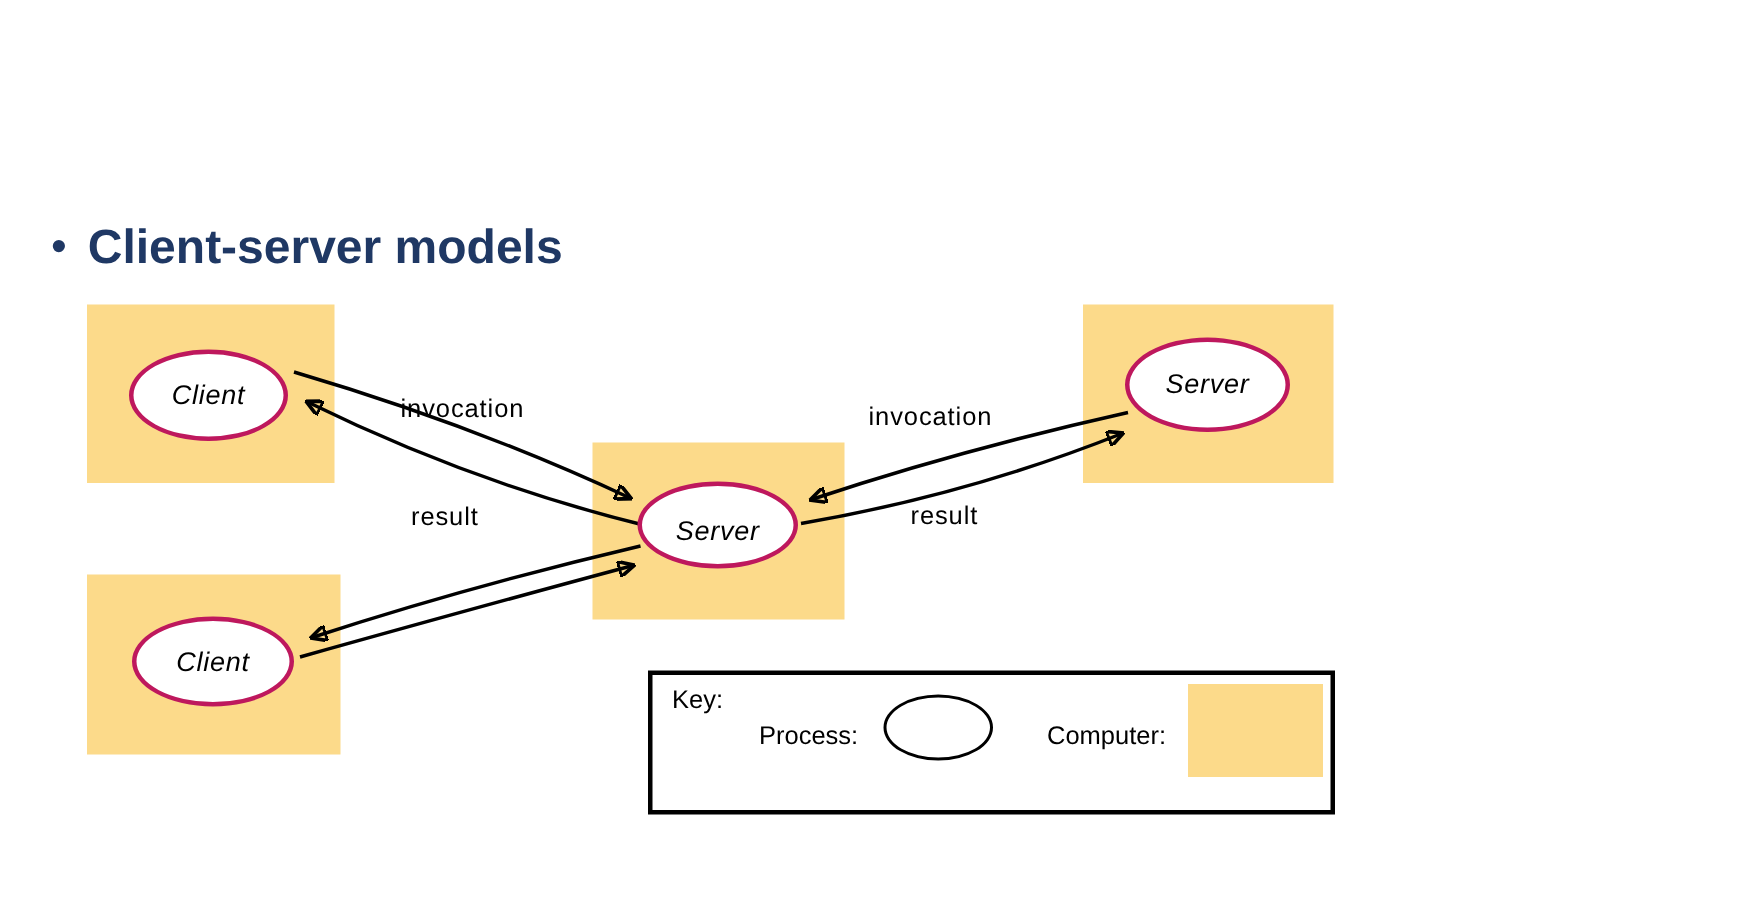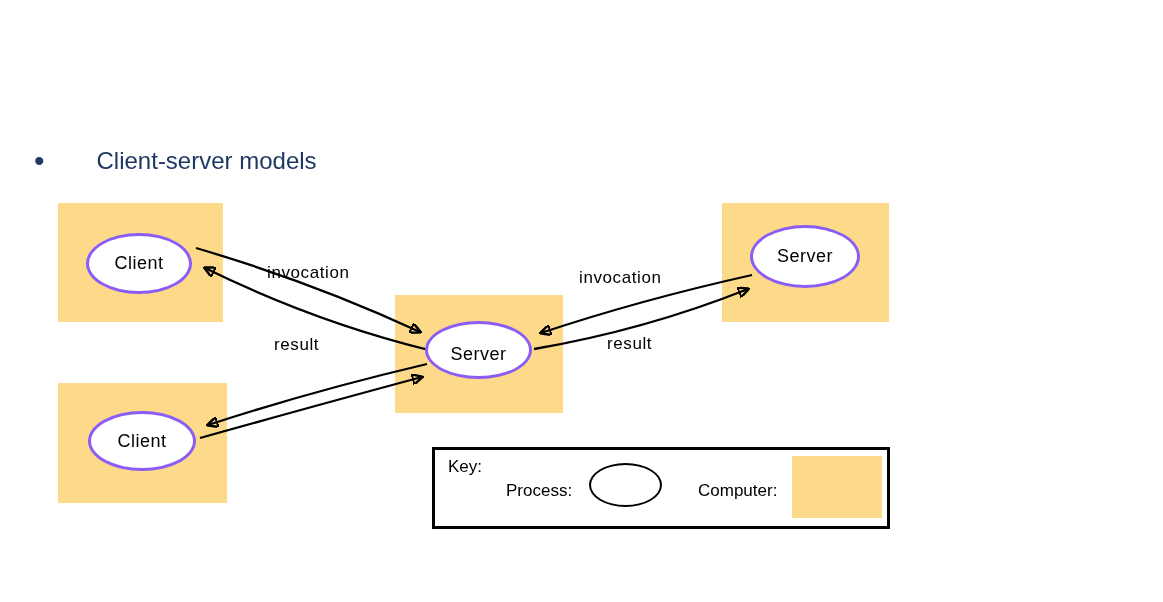--- a/index.html
+++ b/index.html
@@ -24,49 +24,50 @@
   .bullet-row {
     position: absolute;
     left: 34px;
     top: 146px;
     display: flex;
     align-items: center;
     color: #1F3864;
     white-space: nowrap;
   }
   .bullet-marker { font-size: 30px; line-height: 1; margin-right: 14px; }
-  .bullet-text  { font-size: 24px; font-weight: 400; letter-spacing: 0px; margin-left: 38px; }
+  .bullet-text  { font-size: 32px; font-weight: 700; letter-spacing: 0px; }
 
   
   .computer-box {
     position: absolute;
     background: #FCDA8A;
     z-index: 1;
   }
   .arrows-layer {
     position: absolute;
     left: 0; top: 0;
     width: 1163px; height: 602px;
     z-index: 2;
     pointer-events: none;
   }
   .arrows-layer path { stroke: #000000; stroke-width: 2.3; fill: none; }
   .process-node {
     position: absolute;
     background: #ffffff;
-    border: 3px solid #8b5cf6;
+    border: 3px solid #be185d;
     border-radius: 50%;
     z-index: 3;
     display: flex;
     align-items: center;
     justify-content: center;
     font-size: 18px;
     letter-spacing: 0.5px;
     color: #000000;
     box-sizing: border-box;
+    font-style: italic;
   }
   .node-client-top    { left: 86px;  top: 233px; width: 106px; height: 61px; }
   .node-client-bottom { left: 88px;  top: 411px; width: 108px; height: 60px; }
   .node-server-center { left: 425px; top: 321px; width: 107px; height: 58px; padding-top: 9px; }
   .node-server-right  { left: 750px; top: 225px; width: 110px; height: 63px; }
 
   .box-client-top    { left: 58px;  top: 203px; width: 165px; height: 119px; }
   .box-client-bottom { left: 58px;  top: 383px; width: 169px; height: 120px; }
   .box-server-center { left: 395px; top: 295px; width: 168px; height: 118px; }
   .box-server-right  { left: 722px; top: 203px; width: 167px; height: 119px; }
@@ -82,21 +83,21 @@
   }
   .lbl-invocation-left  { left: 267px; top: 263px; width: 110px; }
   .lbl-result-left      { left: 274px; top: 335px; width: 70px; }
   .lbl-invocation-right { left: 579px; top: 268px; width: 110px; }
   .lbl-result-right     { left: 607px; top: 334px; width: 70px; }
 
   
   .key-box {
     position: absolute;
     left: 432px; top: 447px;
-    width: 458px; height: 82px;
+    width: 458px; height: 96px;
     border: 3px solid #000000;
     background: #ffffff;
     box-sizing: border-box;
     z-index: 4;
     font-size: 17px;
     color: #000000;
     padding-left: 12px;
   }
   .key-heading   { position: absolute; left: 13px;  top: 7px;  }
   .key-process-label  { position: absolute; left: 71px;  top: 31px; }

